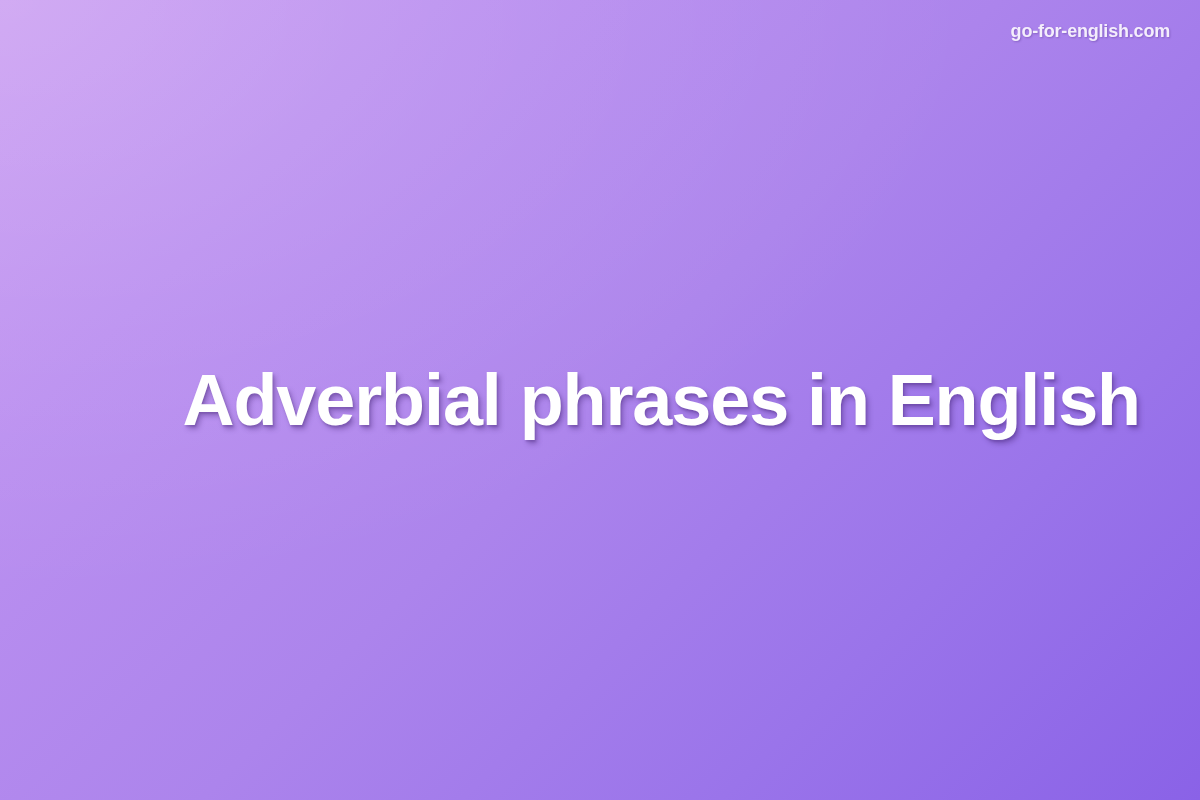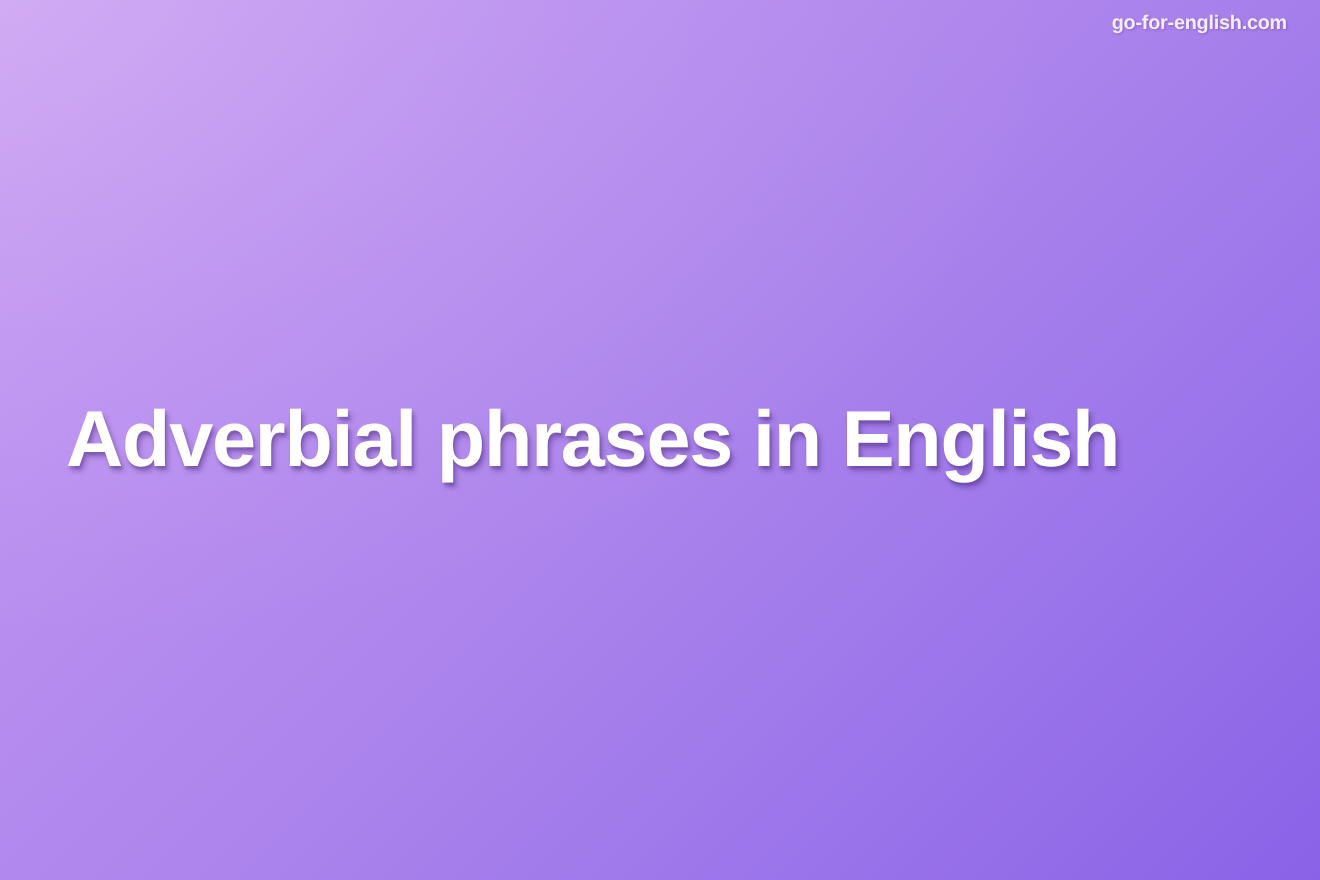--- a/index.html
+++ b/index.html
@@ -40,39 +40,39 @@
     pointer-events: none;
     background-image: radial-gradient(120% 110% at 0% 0%,
         rgba(255, 255, 255, 0.16) 0%,
         rgba(255, 255, 255, 0.06) 38%,
         rgba(255, 255, 255, 0) 68%);
   }
 
   
   .watermark {
     position: absolute;
-    top: 10px;
+    top: 21px;
     right: 30px;
     z-index: 3;
     color: #f4eefc;
     font-size: 18px;
     font-weight: bold;
     letter-spacing: -0.2px;
     white-space: nowrap;
     text-shadow: 1px 1px 2px rgba(60, 28, 110, 0.30);
   }
 
   
   .title-wrap {
     position: absolute;
     inset: 0;
     z-index: 2;
     display: flex;
     align-items: center;
-    justify-content: flex-start;
+    justify-content: flex-end;
     padding: 0 60px;
     box-sizing: border-box;
   }
 
   .title {
     margin: 0;
     color: #ffffff;
     font-size: 72px;
     font-weight: bold;
     line-height: 1.12;

